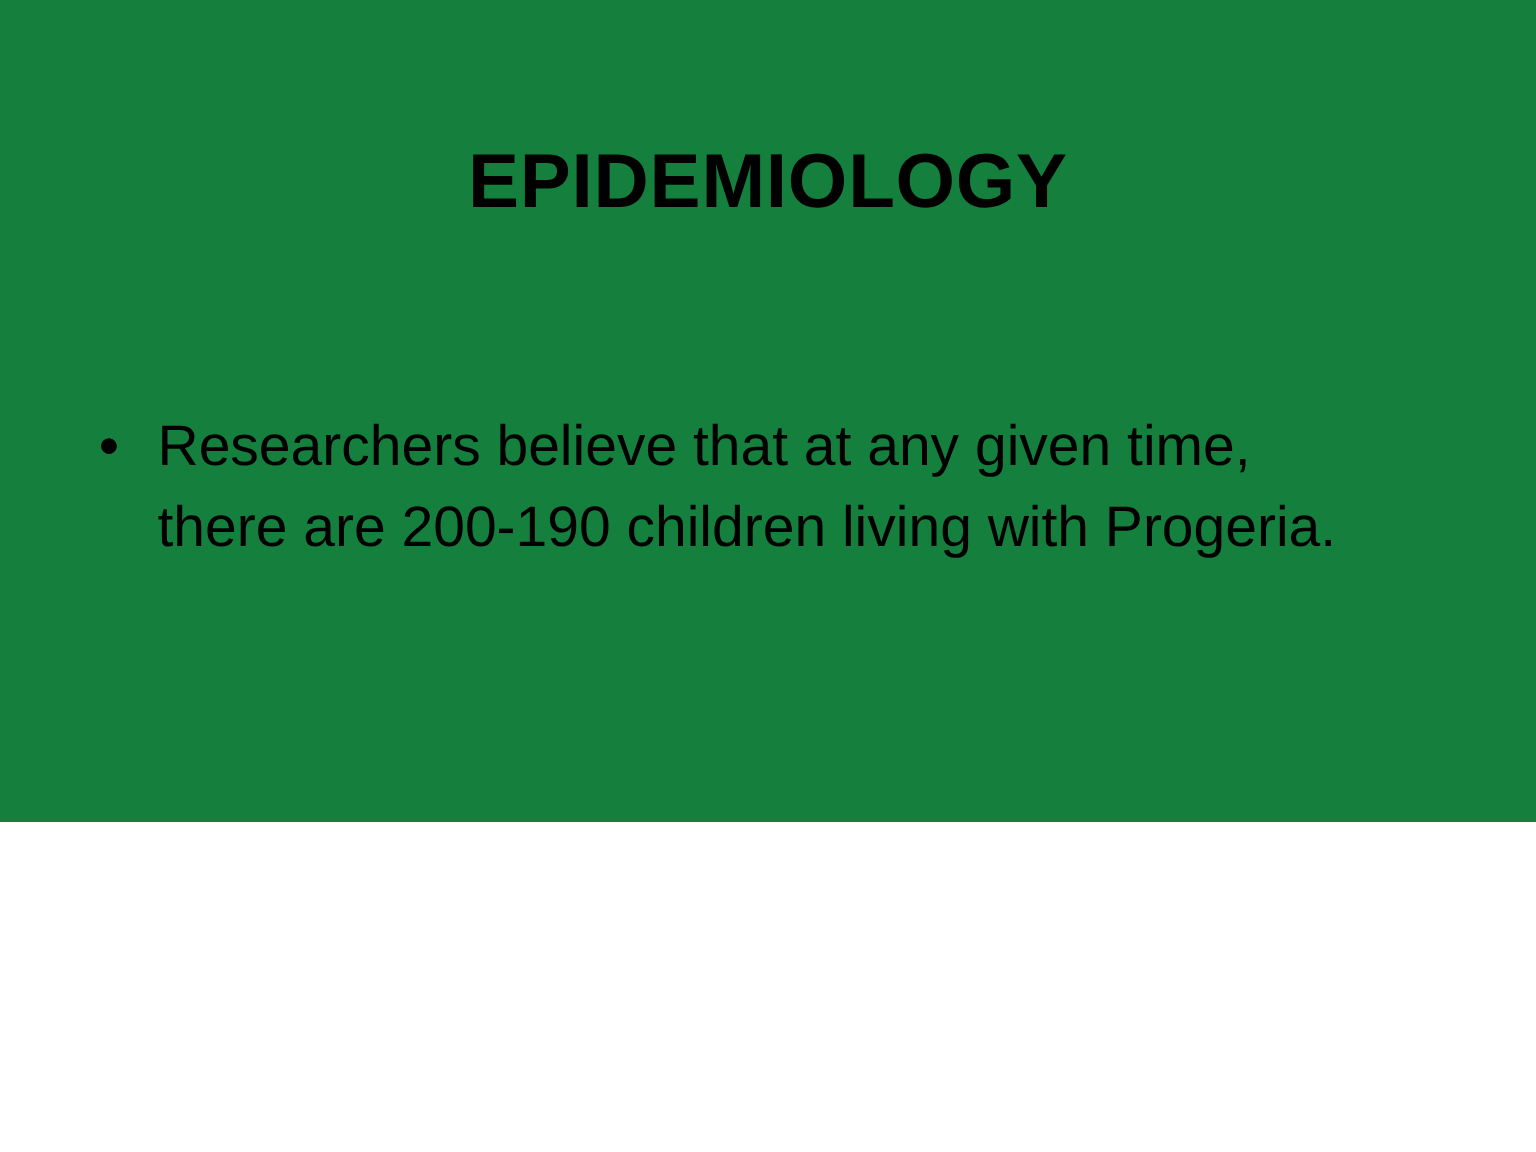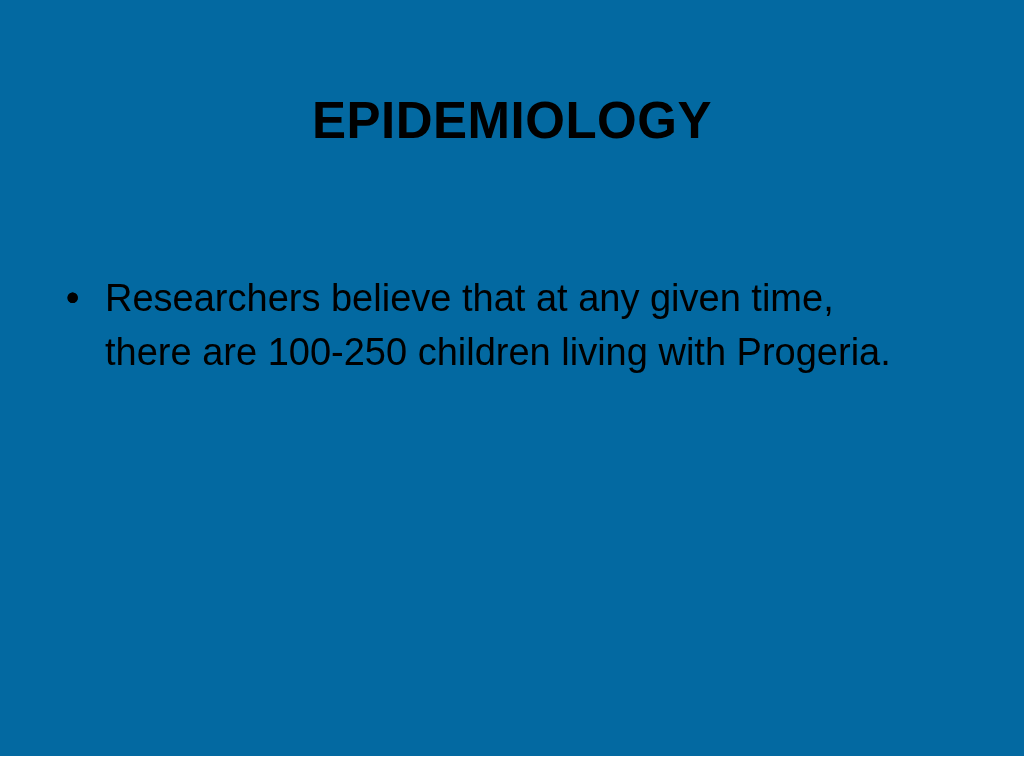--- a/index.html
+++ b/index.html
@@ -13,22 +13,22 @@
     height: 768px;
     background: #ffffff;
     font-family: "Liberation Sans", "DejaVu Sans", sans-serif;
     color: #000000;
     overflow: hidden;
   }
 
   .slide {
     position: relative;
     width: 1024px;
-    height: 756px;
-    background: #0369a1;
+    height: 548px;
+    background: #15803d;
     box-sizing: border-box;
   }
 
   
   .slide-title {
     position: absolute;
     top: 58px;
     left: 0;
     width: 1024px;
     text-align: center;
@@ -96,19 +96,19 @@
 
   <div class="slide-body">
     <ul class="bullet-list">
 
       <li class="bullet-item b1">
         <span class="bullet-marker">•</span>
       </li>
 
       <li class="bullet-item b2">
         <span class="bullet-marker">•</span>
-        <span class="bullet-text">Researchers believe that at any given time, there are 100-250 children living with Progeria.</span>
+        <span class="bullet-text">Researchers believe that at any given time, there are 200-190 children living with Progeria.</span>
       </li>
 
     </ul>
   </div>
 
 </div>
 
 </body></html>

